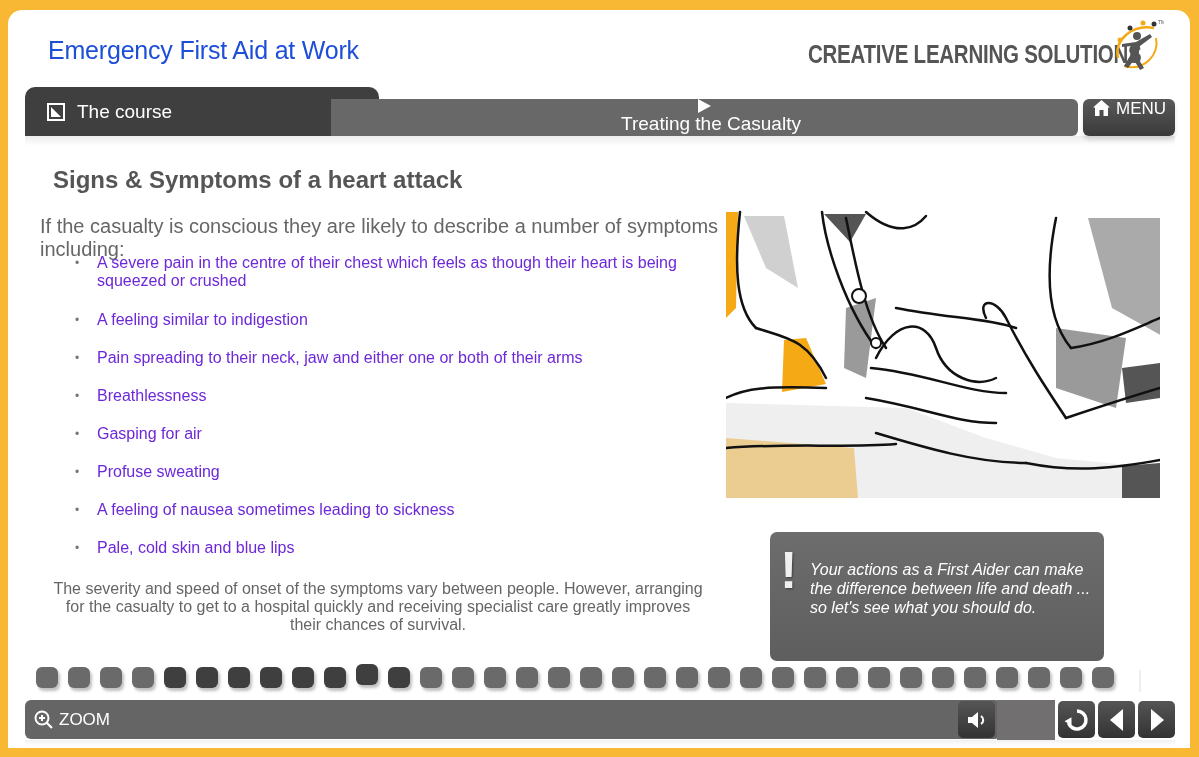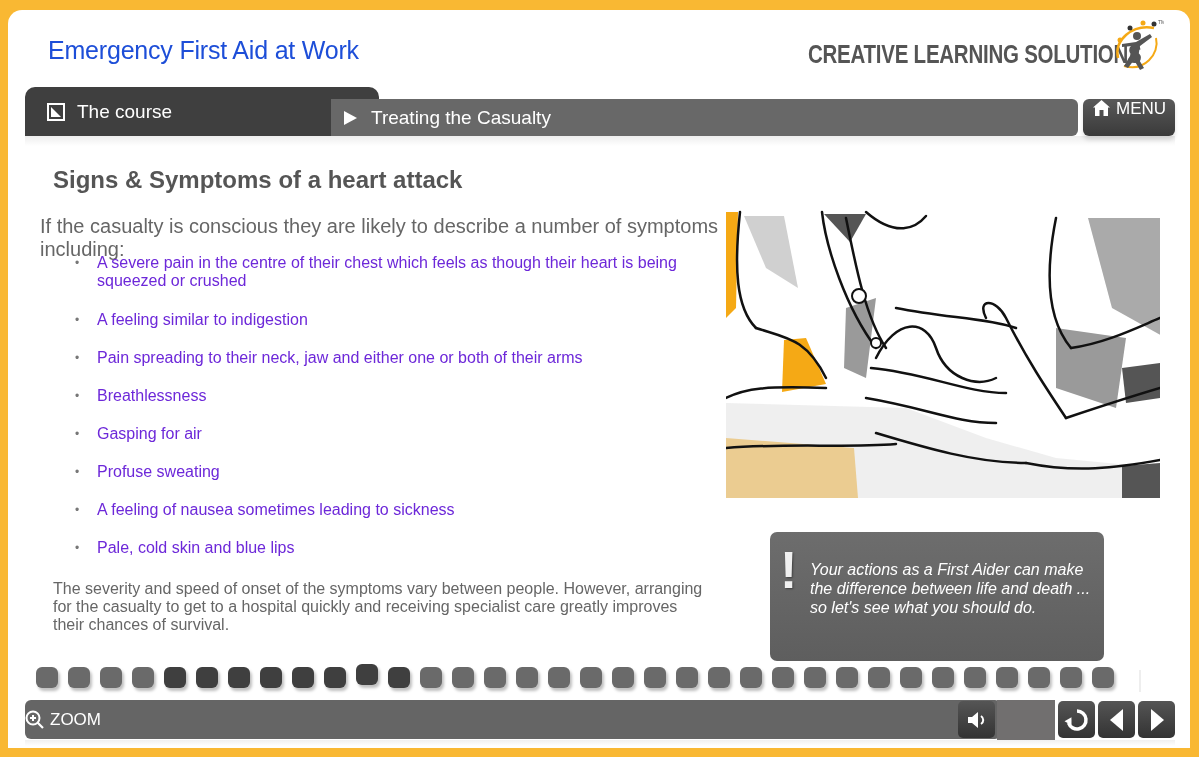--- a/index.html
+++ b/index.html
@@ -32,21 +32,21 @@
       width: 18px; height: 18px; border: 2px solid #fff; margin-right: 12px; position: relative;
     }
     .course-icon::after {
       content: ""; position: absolute; left: 2px; top: 2px; width: 0; height: 0;
       border-left: 10px solid #fff; border-top: 10px solid transparent;
       transform: rotate(0deg);
     }
     .breadcrumb-bar {
       position: absolute; left: 331px; top: 99px; width: 747px; height: 37px;
       background: #686868; border-radius: 0 6px 6px 0;
-      display: flex; align-items: center; padding-left: 13px; color: #fff; font-size: 19px;
+      display: flex; align-items: center; padding-left: 13px; color: #fff; font-size: 19px; flex-direction: column;
     }
     .play-icon {
       width: 0; height: 0; border-left: 13px solid #fff; border-top: 7px solid transparent;
       border-bottom: 7px solid transparent; margin-right: 14px;
     }
     .menu-btn {
       position: absolute; left: 1083px; top: 99px; width: 92px; height: 37px;
       background: linear-gradient(#595959, #3a3a3a); border-radius: 6px;
       display: flex; align-items: flex-start; justify-content: center; color: #fff; font-size: 17px;
       box-shadow: 0 4px 4px rgba(0,0,0,0.12);
@@ -67,20 +67,21 @@
       position: relative; padding-left: 22px; font-size: 16px; color: #6d28d9; line-height: 18px;
       margin-bottom: 20px;
     }
     .symptom-item::before {
       content: "•"; position: absolute; left: 0; top: 0; color: #777; font-size: 12px;
     }
     .symptom-item:first-child { margin-bottom: 21px; }
     .outro {
       position: absolute; left: 53px; top: 580px; font-size: 16px; color: #666; width: 650px;
       line-height: 18px;
+      text-align: center;
     }
     .illustration { position: absolute; left: 726px; top: 208px; width: 434px; height: 290px; }
     .callout {
       position: absolute; left: 770px; top: 532px; width: 334px; height: 129px;
       background: linear-gradient(#6d6d6d, #5e5e5e); border-radius: 7px;
     }
     .callout-mark {
       position: absolute; left: 10px; top: 8px; font-size: 52px; color: #f0f0f0;
       font-weight: bold; text-shadow: 1px 1px 2px rgba(0,0,0,0.4);
     }
@@ -97,21 +98,21 @@
     }
     .dot.done { background: #3f3f3f; }
     .dot.current { background: #3f3f3f; transform: translateY(-3px); }
     .dot:nth-child(2n) { }
     .progress-end {
       position: absolute; left: 1139px; top: 670px; width: 2px; height: 22px; background: #eee;
     }
     .footer-bar {
       position: absolute; left: 25px; top: 700px; width: 976px; height: 39px;
       background: #656565; border-radius: 6px;
-      display: flex; align-items: center; color: #fff; font-size: 17px;
+      display: flex; align-items: center; padding-left: 9px; color: #fff; font-size: 17px;
     }
     .zoom-icon { width: 20px; height: 20px; margin-right: 5px; }
     .ctrl-btn {
       position: absolute; top: 701px; width: 37px; height: 37px; border-radius: 5px;
       background: linear-gradient(#555, #333); display: flex; align-items: center; justify-content: center;
     }
     .audio-slot {
       position: absolute; left: 997px; top: 700px; width: 58px; height: 40px; background: #716f6f;
     }
     .footer-shadow {

